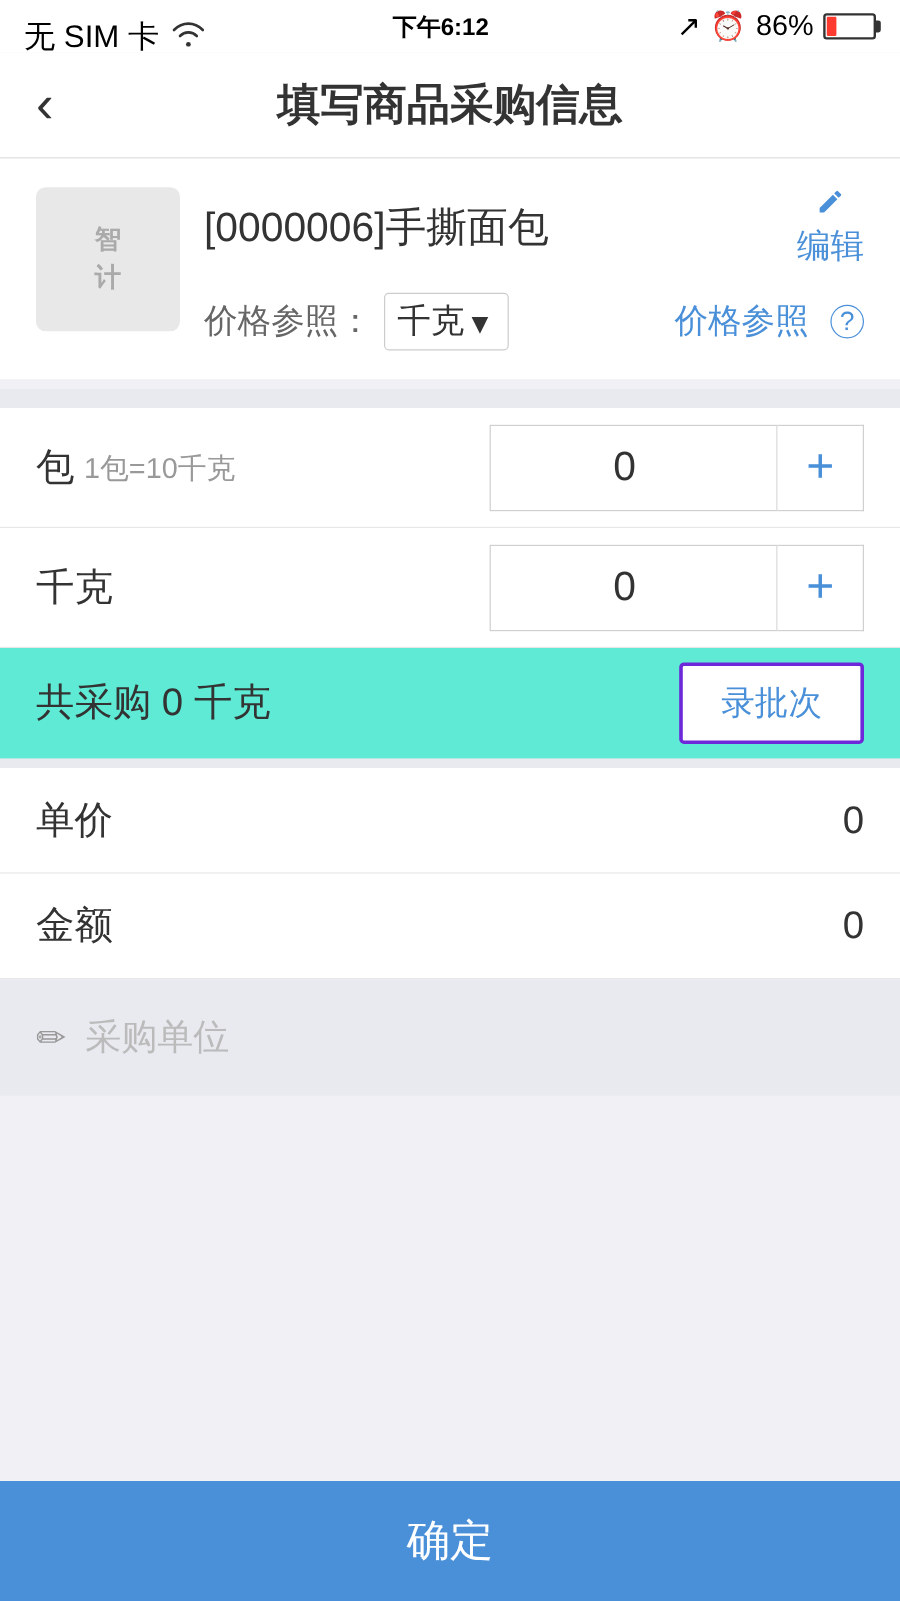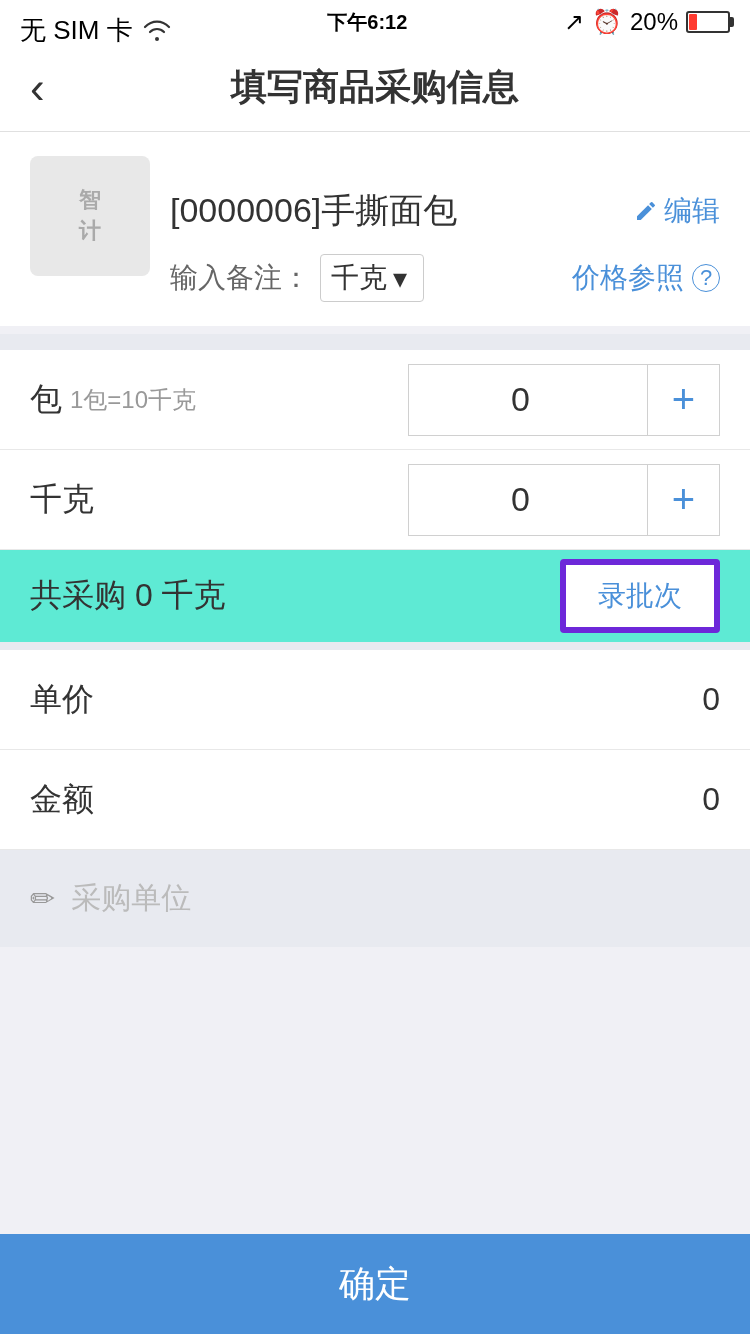--- a/index.html
+++ b/index.html
@@ -16,21 +16,21 @@
     .status-bar {
       height: 44px;
       background: #fff;
       display: flex;
       align-items: center;
       justify-content: space-between;
       padding: 0 20px;
       font-size: 26px;
       font-weight: 500;
     }
-    .status-left { display: flex; align-items: flex-end; gap: 10px; margin-top: 16px; }
+    .status-left { display: flex; align-items: center; gap: 10px; margin-top: 16px; }
     .status-center { font-size: 20px; font-weight: 600; }
     .status-right { display: flex; align-items: center; gap: 8px; font-size: 24px; }
     .battery-icon {
       width: 44px;
       height: 22px;
       border: 2px solid #333;
       border-radius: 3px;
       position: relative;
       display: inline-block;
     }
@@ -97,40 +97,40 @@
       display: flex;
       align-items: center;
       justify-content: center;
       flex-shrink: 0;
       color: #999;
       font-size: 28px;
       font-weight: bold;
     }
     .product-info {
       flex: 1;
-      margin-top: 32px;
     }
     .product-name-row {
       display: flex;
       justify-content: space-between;
       align-items: center;
       margin-bottom: 20px;
     }
     .product-name {
       font-size: 34px;
       color: #333;
       font-weight: 500;
     }
     .edit-btn {
       font-size: 28px;
       color: #4a90d9;
       display: flex;
       align-items: center;
       gap: 6px;
       cursor: pointer;
+      flex-direction: column;
     }
     .unit-row {
       display: flex;
       justify-content: space-between;
       align-items: center;
     }
     .unit-label {
       font-size: 28px;
       color: #666;
       display: flex;
@@ -147,21 +147,21 @@
       display: flex;
       align-items: center;
       gap: 6px;
       cursor: pointer;
     }
     .price-ref {
       font-size: 28px;
       color: #4a90d9;
       display: flex;
       align-items: center;
-      gap: 8px;
+      gap: 18px;
       cursor: pointer;
     }
 
     
     .divider-bar {
       height: 16px;
       background: #e8eaf0;
     }
 
     
@@ -224,39 +224,39 @@
       height: 100px;
       background: #5eead4;
       border-bottom: 8px solid #e8eaf0;
     }
     .summary-text {
       font-size: 32px;
       color: #333;
     }
     .record-btn {
       margin-left: auto;
-      border: 6px solid #6d28d9;
+      border: 3px solid #6d28d9;
       border-radius: 4px;
       padding: 12px 32px;
       font-size: 28px;
       color: #4a90d9;
       background: #fff;
       cursor: pointer;
     }
 
     
     .price-section {
       background: #fff;
       margin-top: 0;
     }
     .price-row {
       display: flex;
       align-items: center;
       padding: 0 30px;
-      height: 100px;
+      height: 88px;
       border-bottom: 1px solid #e8e8e8;
     }
     .price-label {
       font-size: 32px;
       color: #333;
     }
     .price-value {
       margin-left: auto;
       font-size: 32px;
       color: #333;
@@ -322,21 +322,21 @@
         <path d="M14 18a2 2 0 1 1 0 4 2 2 0 0 1 0-4z" fill="#333"></path>
         <path d="M7 13c1.9-1.9 4.5-3 7-3s5.1 1.1 7 3" stroke="#333" stroke-width="2.2" fill="none" stroke-linecap="round"></path>
         <path d="M2 8c3.3-3.3 7.8-5.3 12-5.3s8.7 2 12 5.3" stroke="#333" stroke-width="2.2" fill="none" stroke-linecap="round"></path>
       </svg>
     </span>
   </div>
   <div class="status-center">下午6:12</div>
   <div class="status-right">
     <span>↗</span>
     <span>⏰</span>
-    <span>20%</span>
+    <span>86%</span>
     <div class="battery-icon">
       <div class="battery-fill"></div>
     </div>
   </div>
 </div>
 
 <div class="nav-bar">
   <span class="nav-back">‹</span>
   <span class="nav-title">填写商品采购信息</span>
 </div>
@@ -354,21 +354,21 @@
       <span class="edit-btn">
         <svg width="24" height="24" viewBox="0 0 24 24" fill="none">
           <path d="M3 17.25V21h3.75L17.81 9.94l-3.75-3.75L3 17.25z" fill="#4a90d9"></path>
           <path d="M20.71 7.04a1 1 0 0 0 0-1.41l-2.34-2.34a1 1 0 0 0-1.41 0l-1.83 1.83 3.75 3.75 1.83-1.83z" fill="#4a90d9"></path>
         </svg>
         <span>编辑</span>
       </span>
     </div>
     <div class="unit-row">
       <div class="unit-label">
-        <span>输入备注：</span>
+        <span>价格参照：</span>
         <div class="unit-select">
           <span>千克</span>
           <span>▾</span>
         </div>
       </div>
       <div class="price-ref">
         <span>价格参照</span>
         <span style="width:28px;height:28px;border-radius:50%;border:1.5px solid #4a90d9;display:inline-flex;align-items:center;justify-content:center;font-size:22px;color:#4a90d9;">?</span>
       </div>
     </div>

